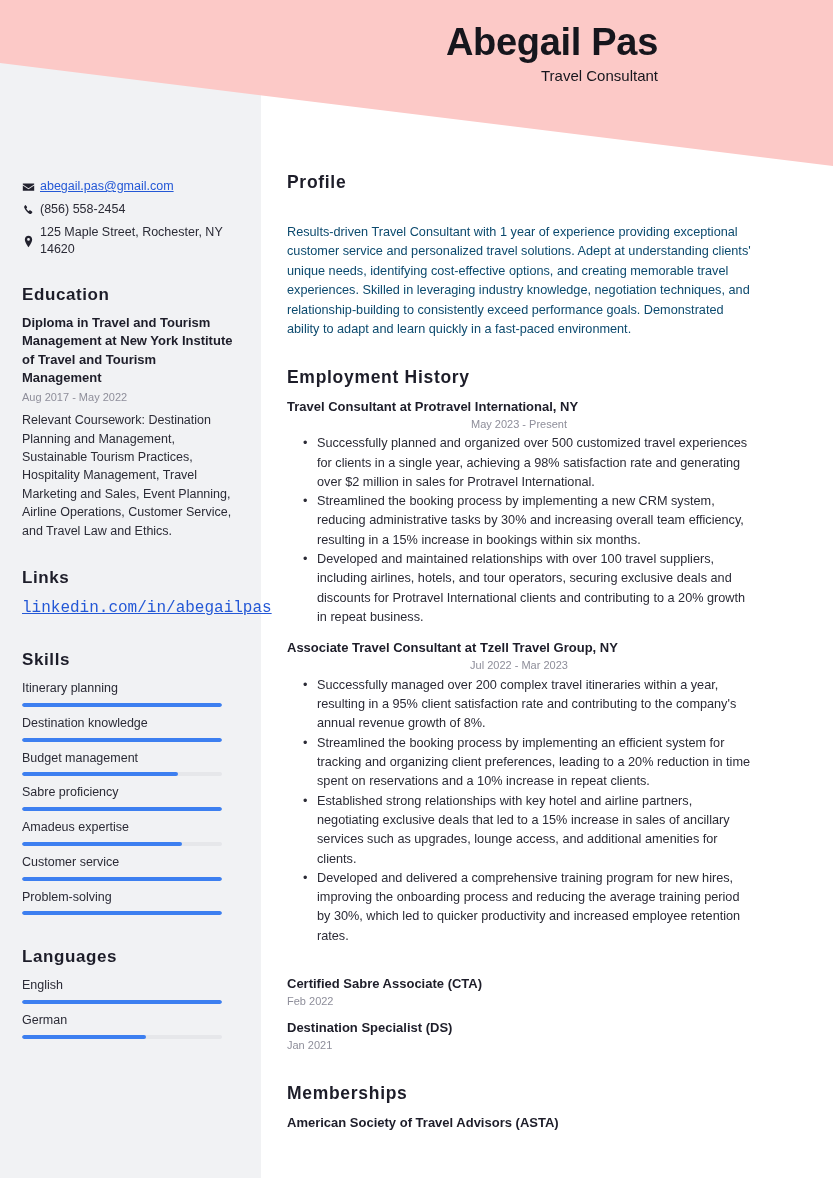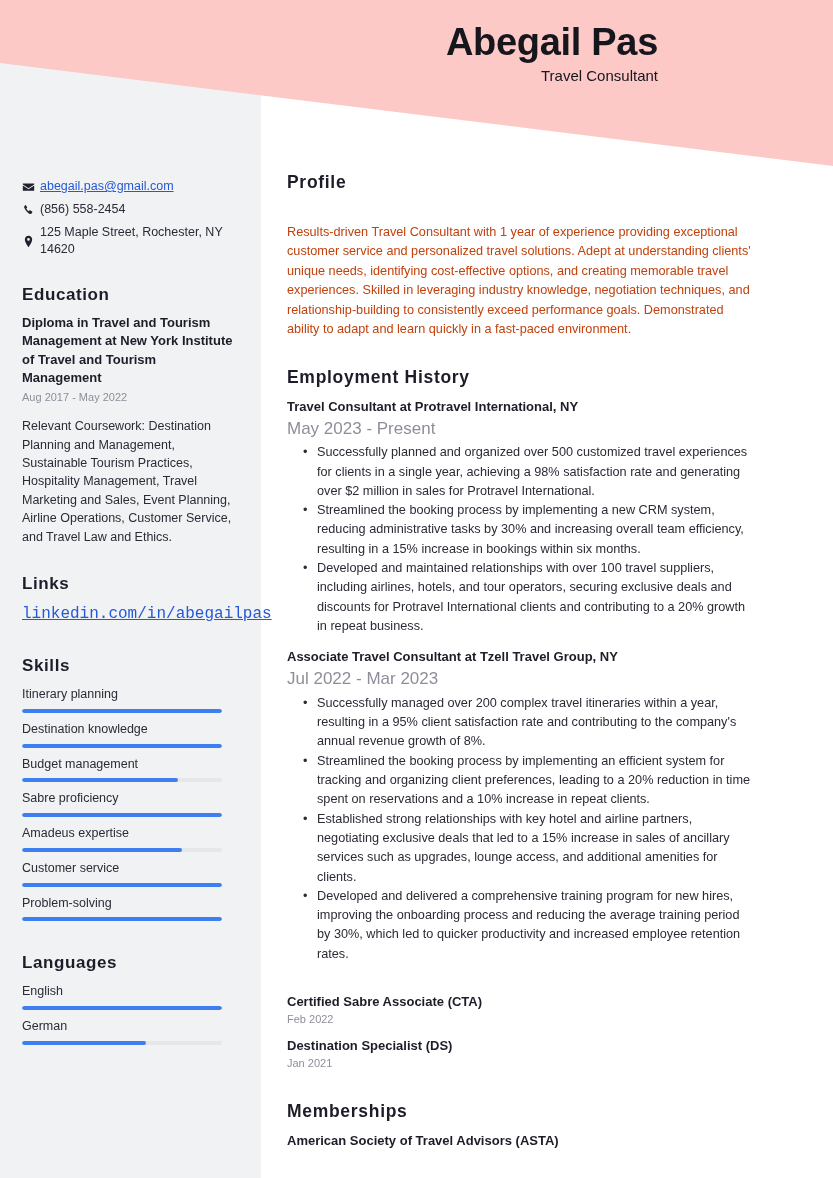--- a/index.html
+++ b/index.html
@@ -111,21 +111,21 @@
   .edu-date {
     font-size: 11px;
     color: #8e8e9a;
     line-height: 1.5;
     margin-top: 1px;
   }
   .edu-desc {
     font-size: 12.5px;
     color: #2b2b36;
     line-height: 1.47;
-    margin-top: 12px;
+    margin-top: 6px;
   }
 
   .links-block { margin-top: 28px; }
   .link-item {
     font-size: 16px;
     color: #2458d6;
     text-decoration: underline;
     line-height: 1.45;
     font-family: Liberation Mono, monospace;
   }
@@ -166,36 +166,37 @@
   .main-heading {
     font-size: 17.5px;
     font-weight: 700;
     color: #1d1d29;
     letter-spacing: 0.7px;
     margin-bottom: 10px;
   }
   .section { margin-bottom: 27px; }
   .profile-text {
     font-size: 12.7px;
-    color: #c2410c;
+    color: #0c4a6e;
     line-height: 1.53;
     margin-top: 30px;
   }
   .job { margin-bottom: 12px; }
   .job-title {
     font-size: 13px;
     font-weight: 700;
     color: #1d1d29;
     line-height: 1.4;
   }
   .job-date {
-    font-size: 17px;
+    font-size: 11px;
     color: #8e8e9a;
     line-height: 1.5;
     margin-bottom: 2px;
+    text-align: center;
   }
   ul.bullets {
     margin: 0;
     padding-left: 30px;
     list-style: none;
   }
   ul.bullets li {
     position: relative;
     font-size: 12.7px;
     color: #2b2b36;

